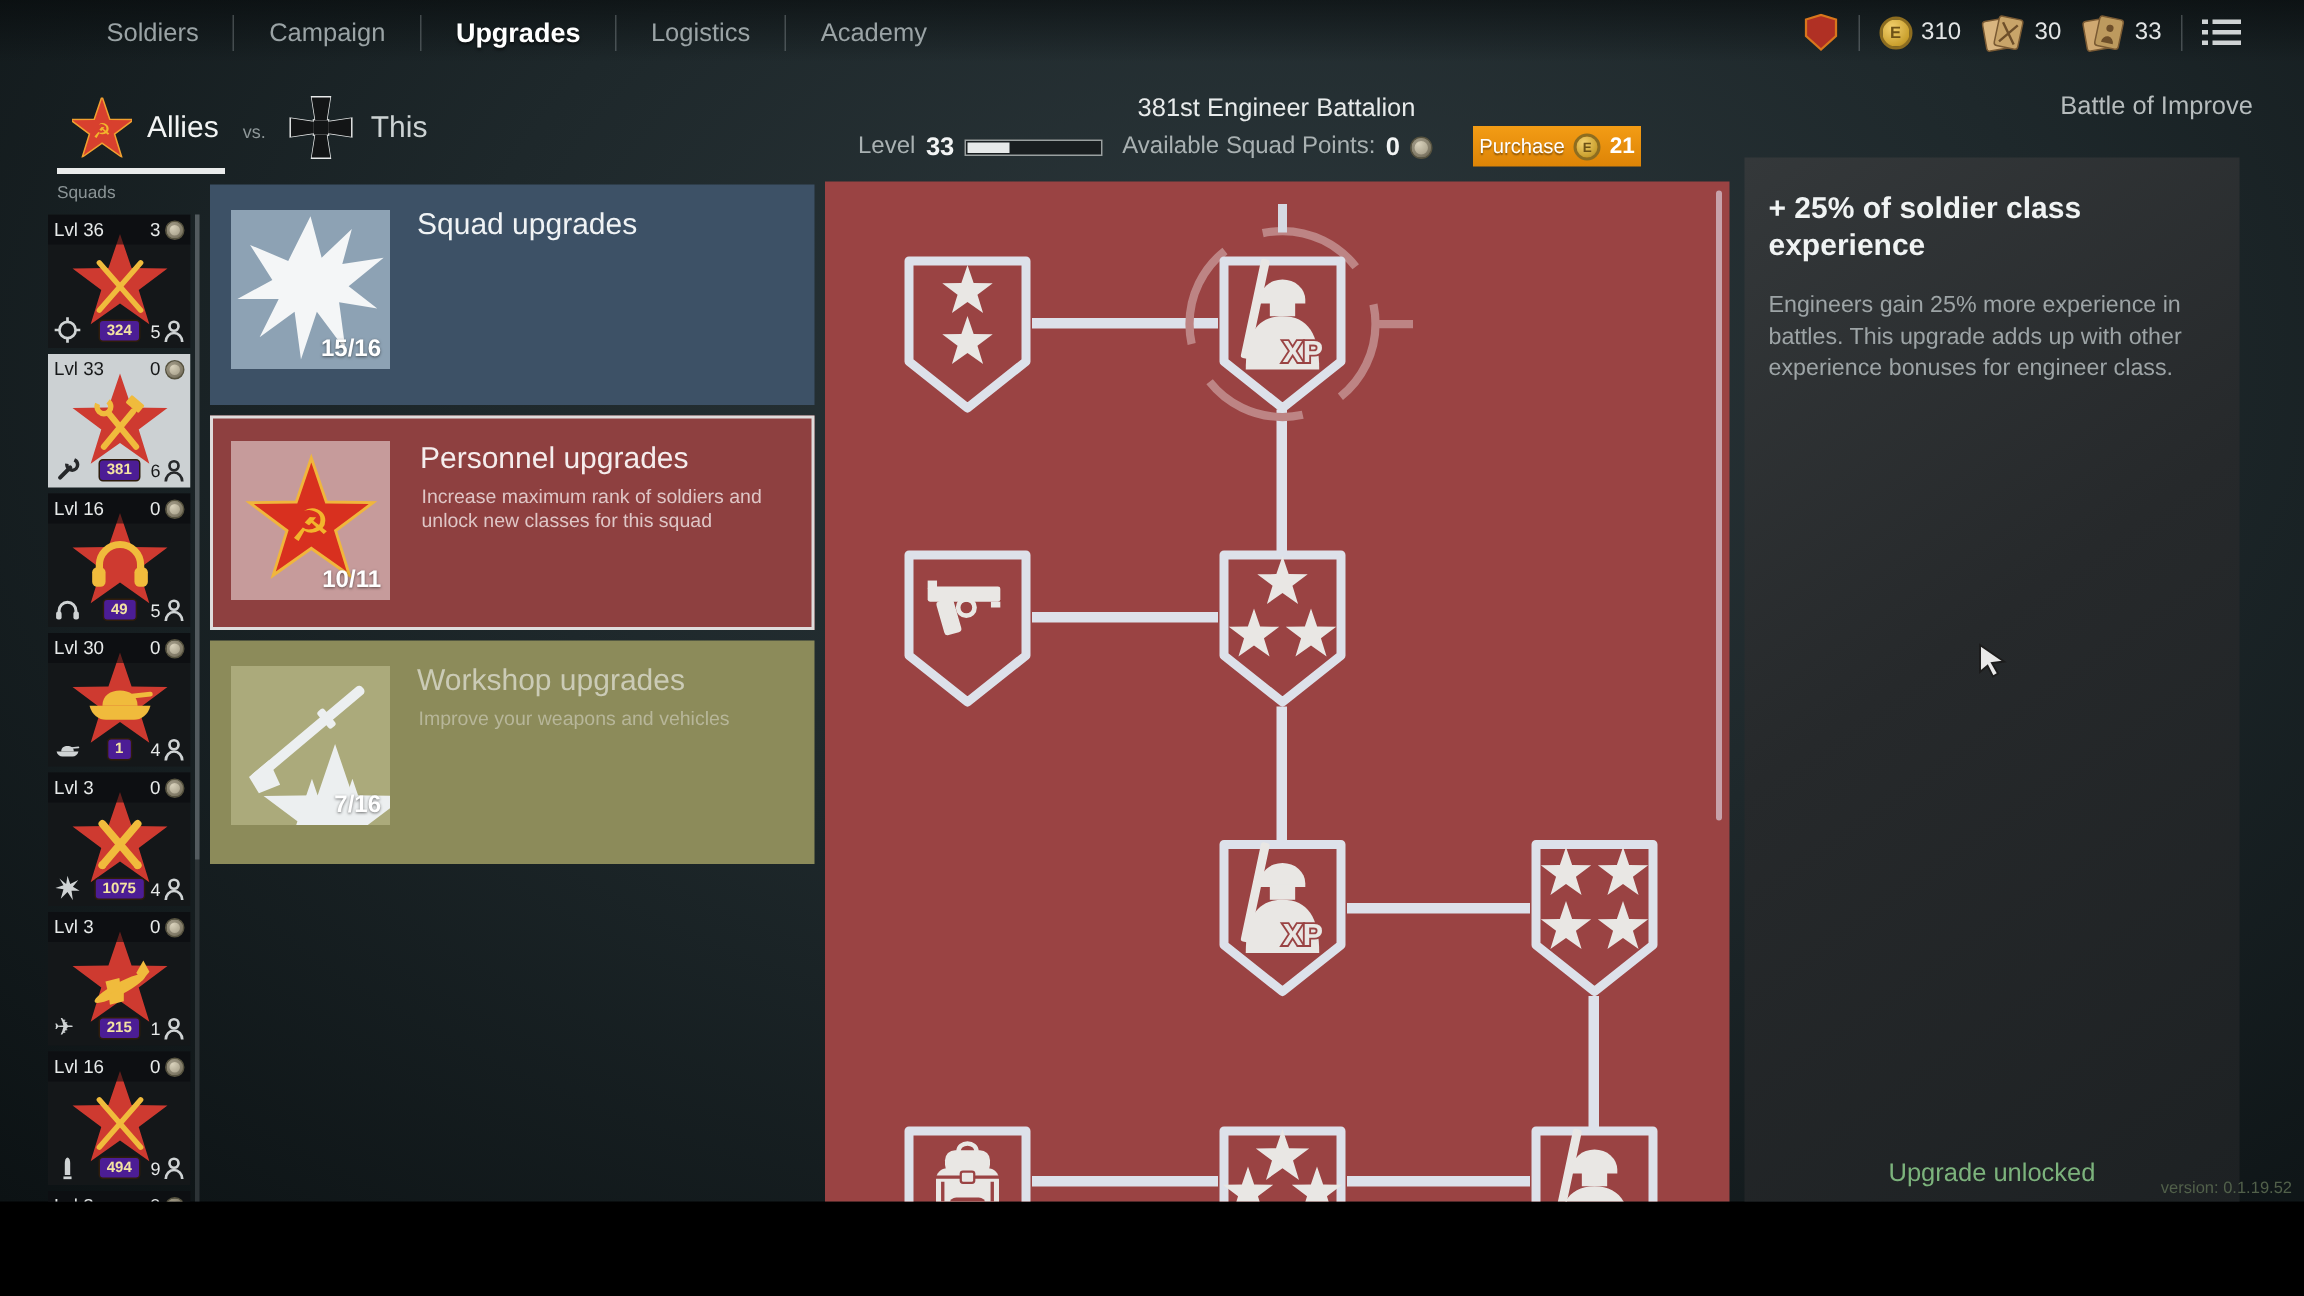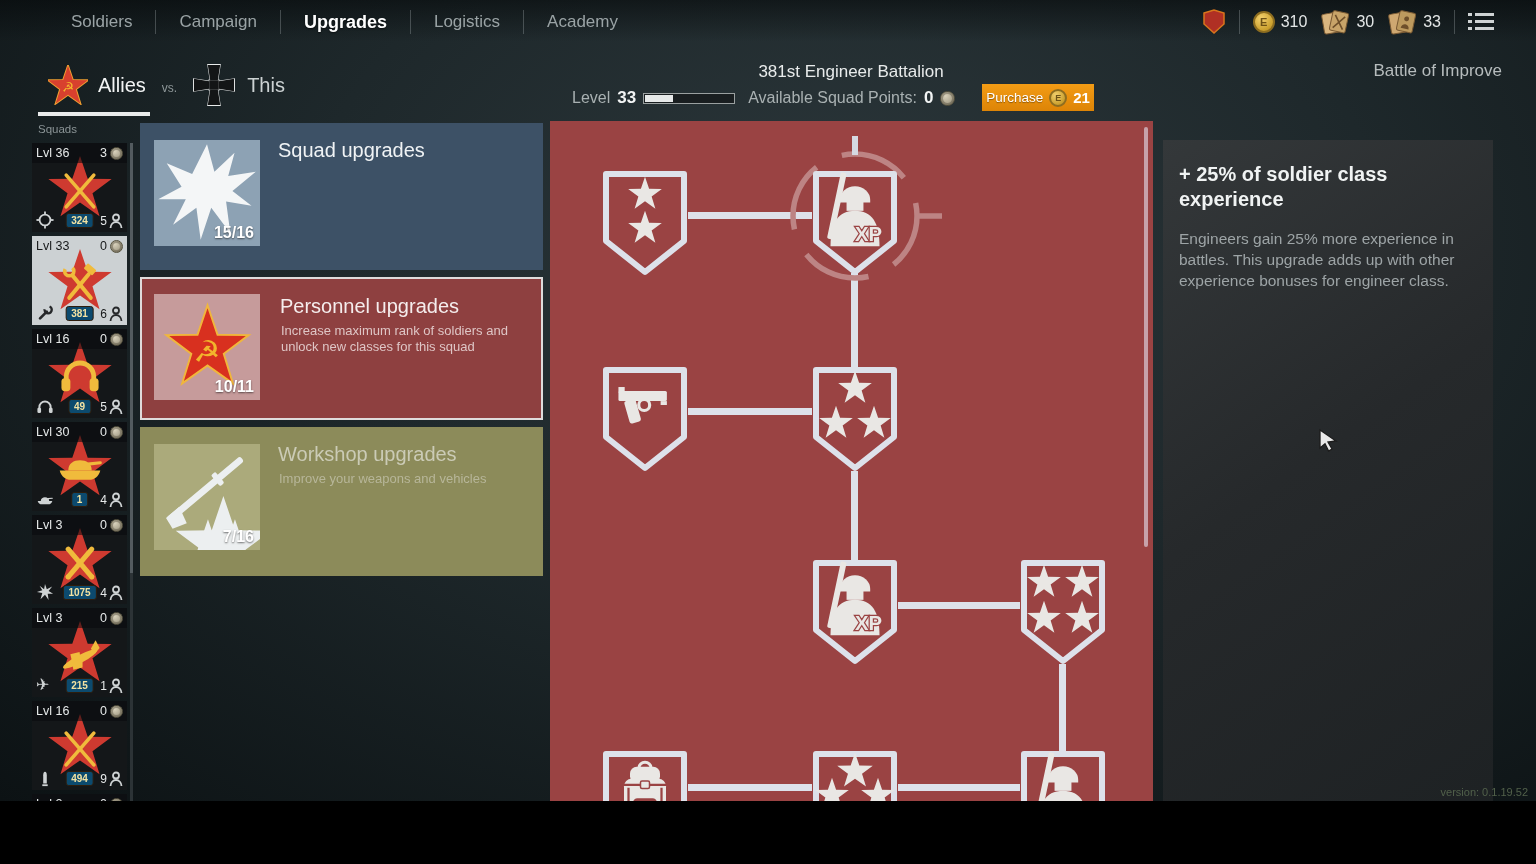--- a/index.html
+++ b/index.html
@@ -52,21 +52,21 @@
   .squad-card { position:relative; width:95px; height:89px; margin-bottom:4px; background:#141719; color:#e6e9e9; }
   .squad-card.selected { background:#ccd1d3; color:#17191a; }
   .sq-top { position:absolute; top:0; left:0; right:0; height:20px; display:flex; justify-content:space-between;
     align-items:center; padding:0 4px; background:rgba(8,10,12,.55); font-size:12.5px; z-index:3; }
   .squad-card.selected .sq-top { background:transparent;align-items:center; }
   .sq-orders { display:flex; align-items:center; gap:3px; }
   .sq-star { position:absolute; left:50%; top:50%; width:64px; height:64px; transform:translate(-50%,-52%); fill:#ce3a30; z-index:1; }
   .sq-glyph { position:absolute; left:50%; top:25px; transform:translateX(-50%); z-index:2; }
   .sq-bottom { position:absolute; bottom:3px; left:4px; right:4px; display:flex; align-items:flex-end;
     justify-content:space-between; z-index:3; font-size:12px; }
-  .sq-badge { position:absolute; left:50%; bottom:1px; transform:translateX(-50%); background:#0c4a6e;
+  .sq-badge { position:absolute; left:50%; bottom:1px; transform:translateX(-50%); background:#4c1d95;
     border:1px solid #2e1d0c; border-radius:3px; padding:0 5px; font-size:10px; font-weight:700; color:#f3e3a2; line-height:13px; }
   .sq-members { display:flex; align-items:center; gap:2px; }
   .mini-ic { width:18px; height:18px; }
 
   
   .cats { position:absolute; left:140px; top:123px; width:403px; }
   .cat-card { position:relative; width:403px; }
   .cat-1 { height:147px; background:#3d5166; margin-bottom:7px; }
   .cat-2 { height:143px; background:#8e4040; border:2px solid #dfdcdc; margin-bottom:7px; }
   .cat-3 { height:149px; background:#8c8b5a; }
@@ -86,21 +86,21 @@
   .tree { position:absolute; left:550px; top:121px; width:603px; height:704px; background:#9a4343; overflow:hidden; }
   .conn { position:absolute; background:#dde1ea; }
   .tnode { position:absolute; width:86px; height:107px; }
   .shield { position:absolute; left:0; top:0; width:86px; height:107px; stroke:#dde1ea; fill:none; stroke-width:6; stroke-linejoin:round; }
   .tstar { position:absolute; fill:#e9e7e4; }
   .nfill { fill:#e9e7e4; }
   .tree-scroll { position:absolute; right:5px; top:6px; width:4px; height:420px; background:#c7a2aa; border-radius:2px; }
   .xp-text { font:700 24px "Liberation Sans", sans-serif; fill:#e9e7e4; stroke:#9a4343; stroke-width:3px; paint-order:stroke; }
 
   
-  .detail { position:absolute; left:1163px; top:140px; width:330px; height:707px;
+  .detail { position:absolute; left:1163px; top:105px; width:330px; height:707px;
     background:linear-gradient(145deg,#34383a 0%,#26292b 45%,#1d2123 100%); }
   .detail-title { margin:22px 16px 0; width:280px; font-size:20px; font-weight:700; color:#f0f3f3; line-height:25px; }
   .detail-body { margin:16px 16px 0; width:302px; font-size:15.5px; color:#9da4a6; line-height:21px; }
   .detail-status { position:absolute; bottom:20px; width:100%; text-align:center; color:#7cb37c; font-size:17px; }
   .version { position:absolute; right:8px; bottom:3px; font-size:11px; color:#51604a; }
   .cursor { position:absolute; left:1316px; top:428px; z-index:50; }
 </style>
 </head>
 <body>
 

